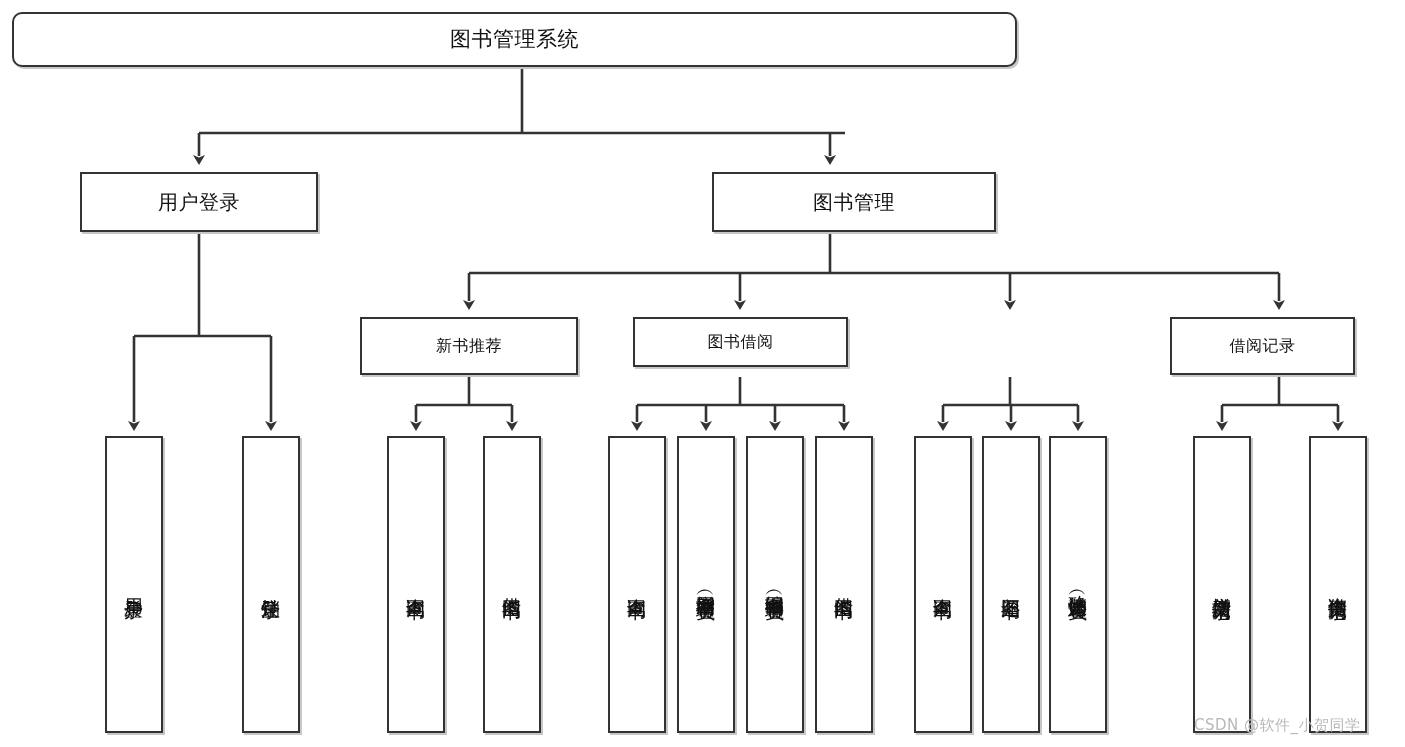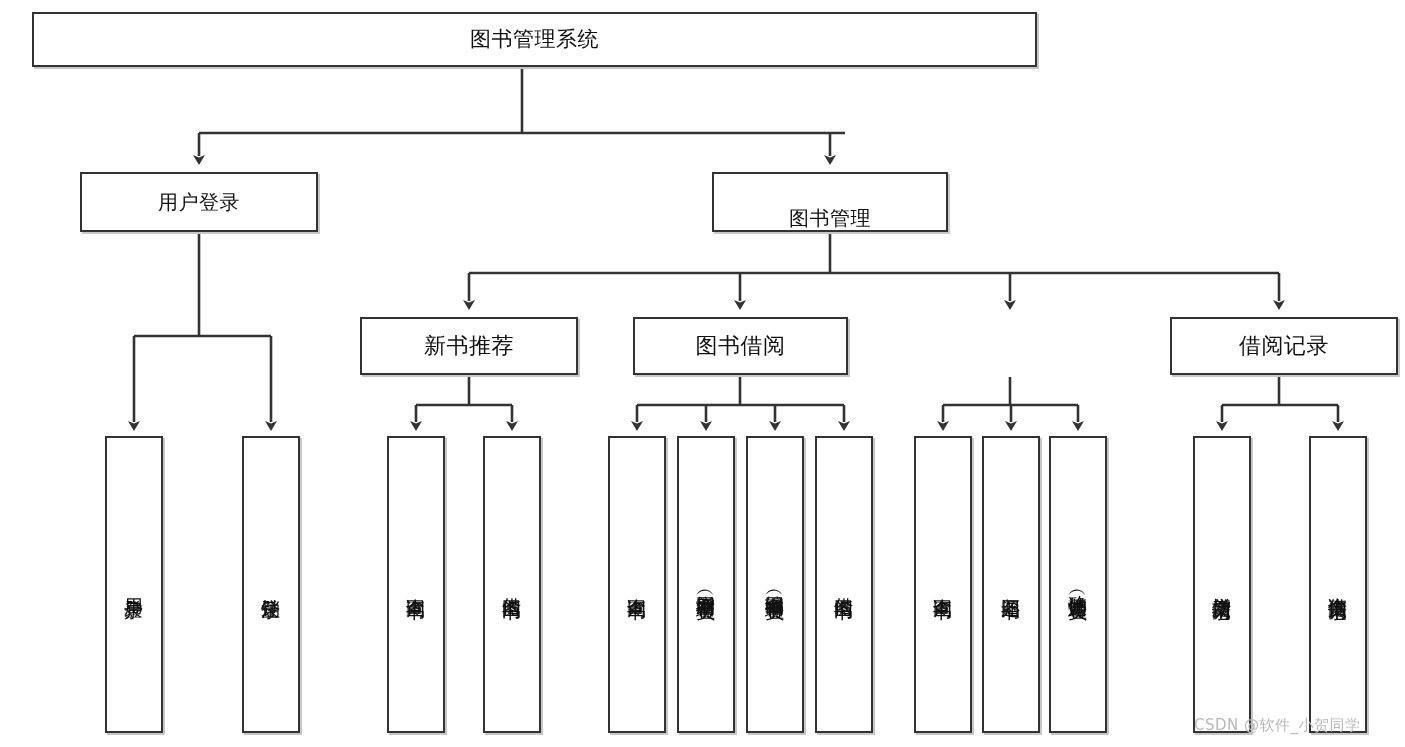--- a/index.html
+++ b/index.html
@@ -38,21 +38,21 @@
   }
   .node-label {
     font-size: 20px;
     line-height: 1.15;
     color: #111111;
     letter-spacing: 0.5px;
     white-space: nowrap;
   }
   .node-root .node-label { font-size: 21px; }
   .node-l1 .node-label { font-size: 20px; }
-  .node-l2 .node-label { font-size: 22px; }
+  .node-l2 .node-label { font-size: 16px; }
   .leaf-box {
     position: absolute;
     box-sizing: border-box;
     background: #ffffff;
     border: 2px solid #333333;
     box-shadow: 2px 2px 0 rgba(0,0,0,0.22);
     display: flex;
     align-items: center;
     justify-content: center;
     overflow: hidden;
@@ -136,42 +136,42 @@
     </g>
 
     <g stroke="#333333" stroke-width="2.6" fill="none">
       <path d="M1279,377 L1279,405"></path>
       <path d="M1222,405 L1338,405"></path>
       <path d="M1222,405 L1222,422" marker-end="url(#arrow)"></path>
       <path d="M1338,405 L1338,422" marker-end="url(#arrow)"></path>
     </g>
   </svg>
 
-  <div class="node-box node-root" style="left:32px; top:12px; width:1005px; height:55px;">
+  <div class="node-box node-root" style="left:12px; top:12px; width:1005px; height:55px;border-radius:10px;">
     <span class="node-label">图书管理系统</span>
   </div>
 
   <div class="node-box node-l1" style="left:80px; top:172px; width:238px; height:60px;">
     <span class="node-label">用户登录</span>
   </div>
 
-  <div class="node-box node-l1" style="left:712px; top:172px; width:236px; height:60px;align-items:flex-end;">
+  <div class="node-box node-l1" style="left:712px; top:172px; width:284px; height:60px;">
     <span class="node-label">图书管理</span>
   </div>
 
   <div class="node-box node-l2" style="left:360px; top:317px; width:218px; height:58px;">
     <span class="node-label">新书推荐</span>
   </div>
 
-  <div class="node-box node-l2" style="left:633px; top:317px; width:215px; height:58px;">
+  <div class="node-box node-l2" style="left:633px; top:317px; width:215px; height:50px;">
     <span class="node-label">图书借阅</span>
   </div>
 
 
-  <div class="node-box node-l2" style="left:1170px; top:317px; width:228px; height:58px;">
+  <div class="node-box node-l2" style="left:1170px; top:317px; width:185px; height:58px;">
     <span class="node-label">借阅记录</span>
   </div>
 
   <div class="leaf-box" style="left:105px; top:436px; width:58px; height:297px;">
     <span class="leaf-label">用户登录</span>
   </div>
 
   <div class="leaf-box" style="left:242px; top:436px; width:58px; height:297px;">
     <span class="leaf-label">注销登录</span>
   </div>

